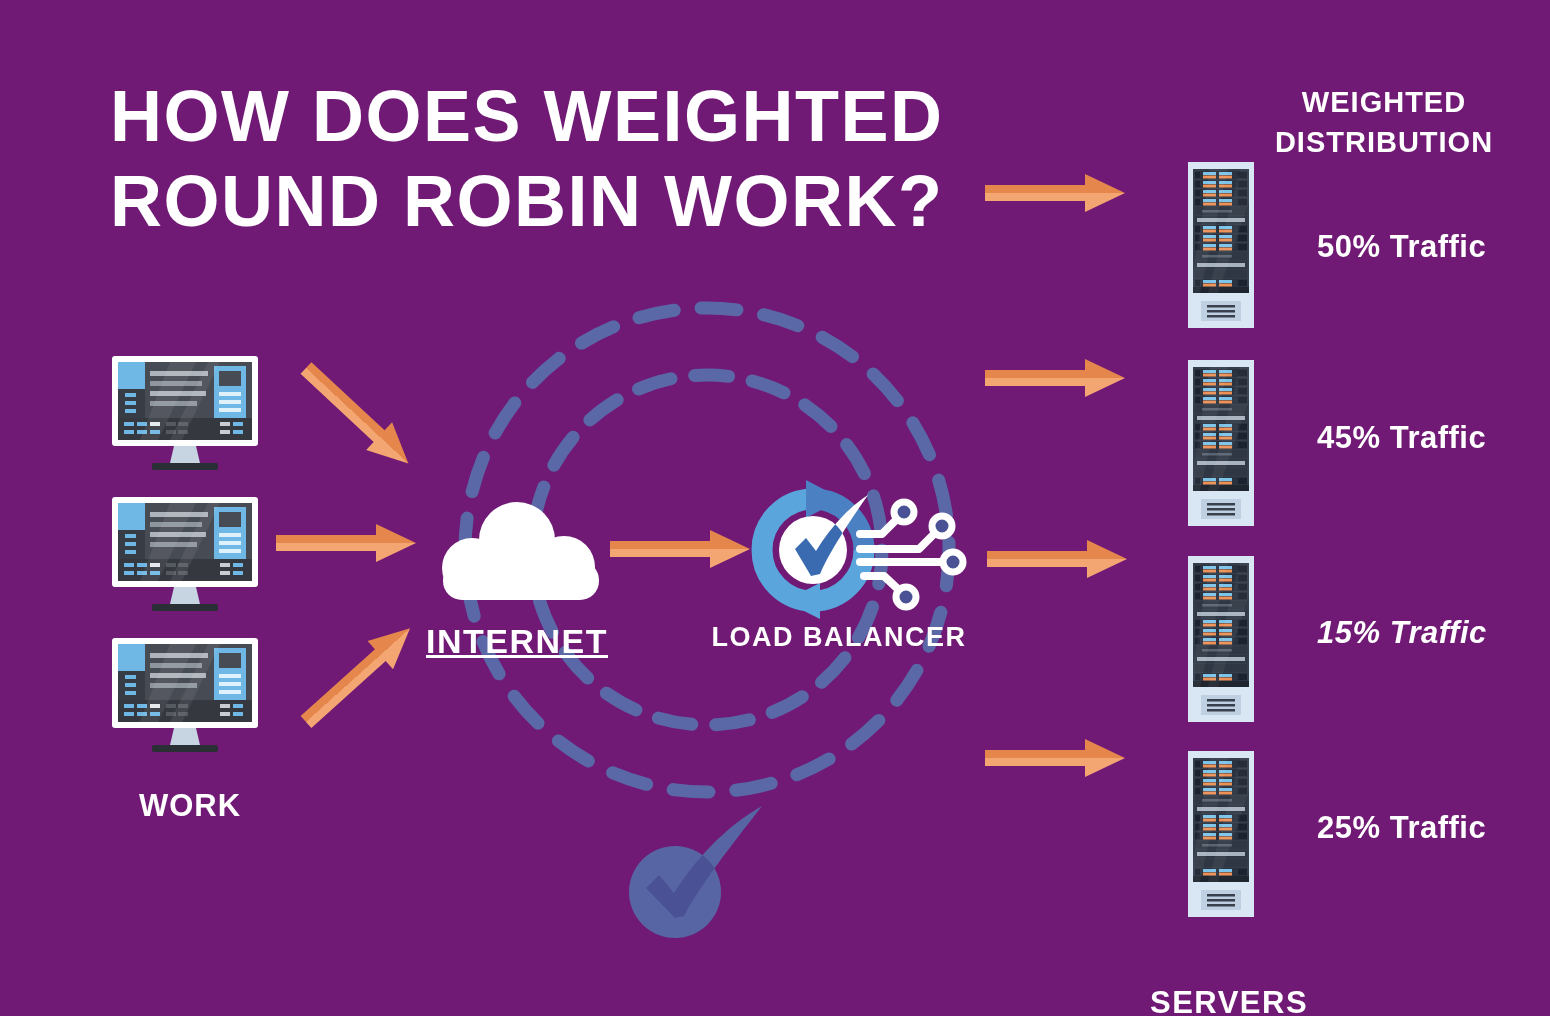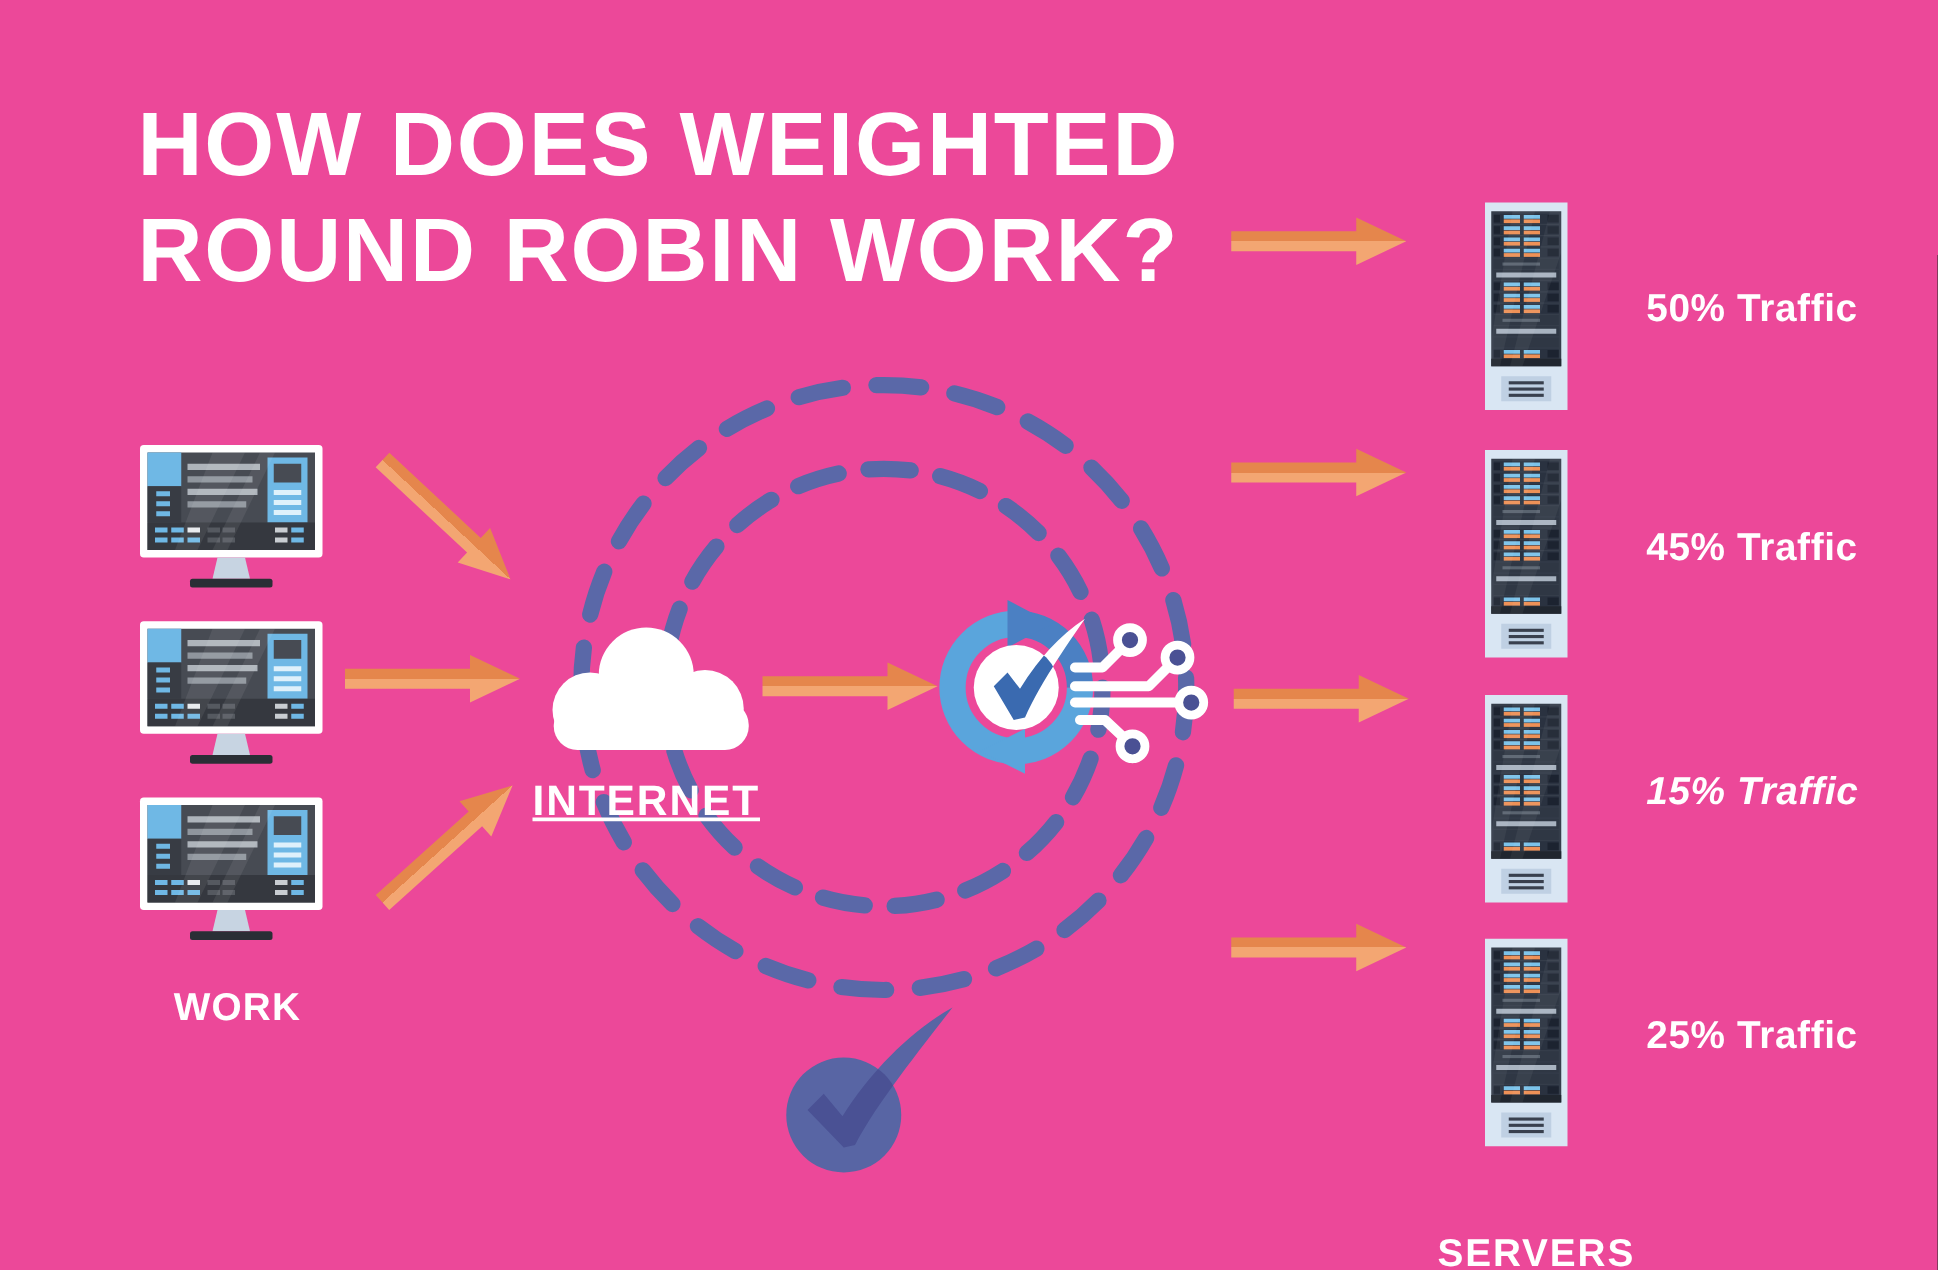--- a/index.html
+++ b/index.html
@@ -1,18 +1,18 @@
 <!DOCTYPE html>
 <html><head>
 <meta charset="utf-8">
 <style>
   html,body{margin:0;padding:0;background:#333;}
   .stage{
     position:relative;width:1550px;height:1016px;overflow:hidden;
-    background:#ec4899;
+    background:#701a75;
     font-family:"Liberation Sans", sans-serif;
     color:#FFFFFF;
   }
   .stage svg.canvas{position:absolute;left:0;top:0;}
   .txt{position:absolute;font-weight:700;white-space:nowrap;}
   .title{left:110px;top:74px;font-size:72px;line-height:85px;letter-spacing:1.5px;}
   .users-label{left:110px;top:788px;width:160px;text-align:center;font-size:31px;letter-spacing:1px;}
   .internet-label{left:417px;top:622px;width:200px;text-align:center;font-size:34px;letter-spacing:1.5px;text-decoration:underline;}
   .lb-label{left:708px;top:622px;width:262px;text-align:center;font-size:27px;letter-spacing:1.5px;}
   .wd-heading{left:1264px;top:82px;width:240px;text-align:center;font-size:29px;line-height:40px;letter-spacing:1px;}
@@ -242,21 +242,26 @@
     </g>
   </svg>
 
   <div class="txt title">
     <div>HOW DOES WEIGHTED</div>
     <div>ROUND ROBIN WORK?</div>
   </div>
 
   <div class="txt users-label">WORK</div>
   <div class="txt internet-label">INTERNET</div>
-
+  <div class="txt lb-label">LOAD BALANCER</div>
+
+  <div class="txt wd-heading">
+    <div>WEIGHTED</div>
+    <div>DISTRIBUTION</div>
+  </div>
 
   <div class="txt traffic traffic-0">50% Traffic</div>
   <div class="txt traffic traffic-1">45% Traffic</div>
   <div class="txt traffic traffic-2">15% Traffic</div>
   <div class="txt traffic traffic-3">25% Traffic</div>
 
   <div class="txt servers-label">SERVERS</div>
 </div>
 
 </body></html>

